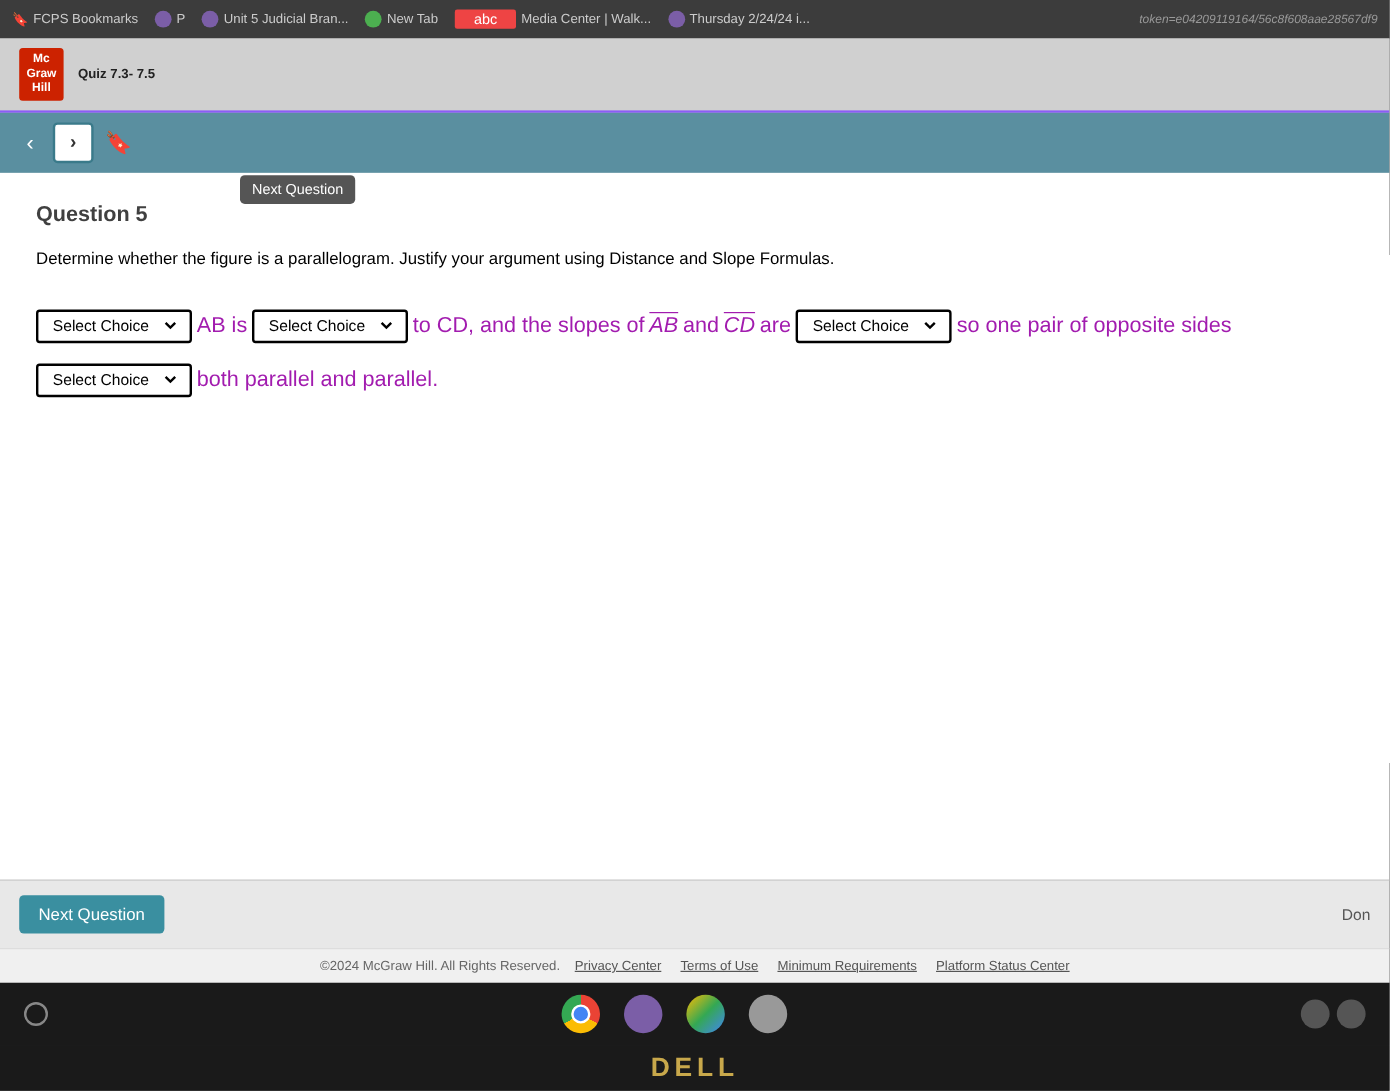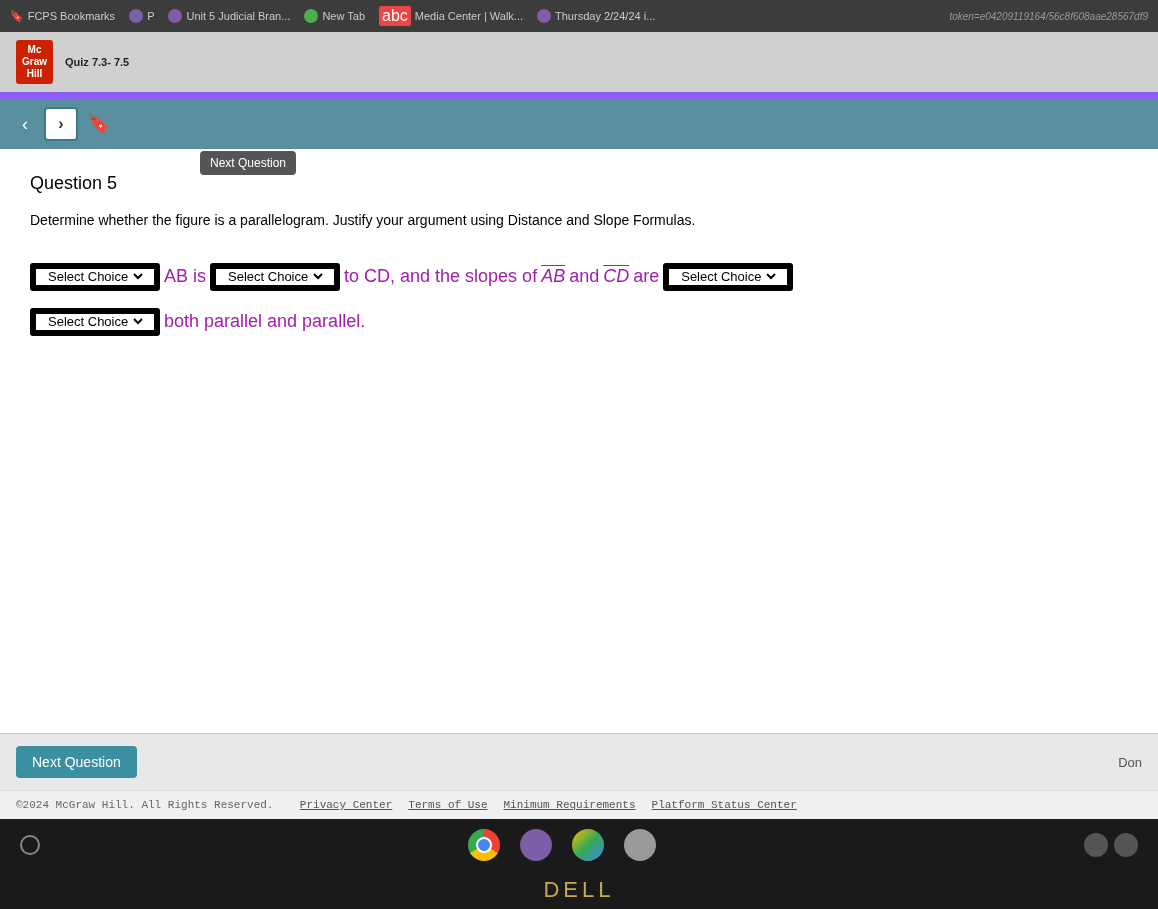--- a/index.html
+++ b/index.html
@@ -58,21 +58,21 @@
       overflow: hidden;
     }
 
     
     .app-header {
       background: #d0d0d0;
       padding: 8px 16px;
       display: flex;
       align-items: center;
       gap: 12px;
-      border-bottom: 7px solid #8b5cf6;
+      border-bottom: 2px solid #8b5cf6;
     }
     .mcgraw-logo {
       background: #cc2200;
       color: white;
       font-size: 10px;
       font-weight: bold;
       padding: 4px 6px;
       border-radius: 3px;
       line-height: 1.2;
       text-align: center;
@@ -150,23 +150,23 @@
     }
 
     
     .question-area {
       flex: 1;
       background: white;
       padding: 24px 30px;
       overflow-y: auto;
     }
     .question-heading {
-      color: #000000;
+      color: #404040;
       font-size: 18px;
-      font-weight: normal;
+      font-weight: bold;
       margin-bottom: 16px;
     }
     .question-text {
       font-size: 14px;
       color: #000000;
       margin-bottom: 24px;
       line-height: 1.5;
     }
 
     
@@ -176,21 +176,21 @@
       line-height: 2.4;
     }
     .answer-line {
       display: flex;
       align-items: center;
       flex-wrap: wrap;
       gap: 4px;
       margin-bottom: 2px;
     }
     .select-dropdown {
-      border: 6px solid #000000;
+      border: 2px solid #000000;
       border-radius: 3px;
       padding: 3px 8px;
       font-size: 13px;
       background: white;
       cursor: pointer;
       display: inline-flex;
       align-items: center;
       gap: 4px;
       min-width: 130px;
       height: 28px;
@@ -235,24 +235,24 @@
       font-size: 13px;
       cursor: pointer;
       text-decoration: none;
       text-align: right;
     }
 
     
     .footer {
       background: #f0f0f0;
       padding: 8px 16px;
+      text-align: center;
       font-size: 11px;
       color: #666;
       border-top: 1px solid #ddd;
-      font-family: Liberation Mono, monospace;
     }
     .footer-links {
       display: inline-flex;
       gap: 16px;
     }
     .footer-link {
       color: #555;
       text-decoration: underline;
       cursor: pointer;
       font-size: 11px;
@@ -293,21 +293,21 @@
     .violet-icon { background: #7b5ea7; }
     .google-drive-icon { background: linear-gradient(135deg, #fbbc04 0%, #34a853 50%, #4285f4 100%); }
     .gray-icon { background: #888; }
 
     .dell-branding {
       background: #1a1a1a;
       text-align: center;
       padding: 6px;
       color: #c8a84b;
       font-size: 22px;
-      font-weight: normal;
+      font-weight: bold;
       letter-spacing: 4px;
     }
 
     .taskbar-left {
       margin-right: auto;
     }
     .taskbar-right {
       margin-left: auto;
       display: flex;
       gap: 6px;
@@ -334,21 +334,21 @@
   </span>
   <span class="browser-tab">
     <span class="browser-tab-icon tab-purple"></span>
     <span>Unit 5 Judicial Bran...</span>
   </span>
   <span class="browser-tab">
     <span class="browser-tab-icon tab-green"></span>
     <span>New Tab</span>
   </span>
   <span class="browser-tab">
-    <span style="font-size:16px;background:#e44;color:white;padding:1px 3px;border-radius:2px;">abc</span>
+    <span style="font-size:12px;background:#e44;color:white;padding:1px 16px;border-radius:2px;">abc</span>
     <span>Media Center | Walk...</span>
   </span>
   <span class="browser-tab">
     <span class="browser-tab-icon tab-purple"></span>
     <span>Thursday 2/24/24 i...</span>
   </span>
   <span class="url-hint">token=e04209119164/56c8f608aae28567df9</span>
 </div>
 
 <div class="main-content">
@@ -402,20 +402,21 @@
         <span class="inline-text">are</span>
         <div class="select-dropdown">
           <select>
             <option>Select Choice</option>
             <option>equal</option>
             <option>parallel</option>
             <option>perpendicular</option>
             <option>congruent</option>
           </select>
         </div>
+        <span class="inline-text">so one pair of opposite sides</span>
       </div>
 
       <div class="answer-line">
         <div class="select-dropdown">
           <select>
             <option>Select Choice</option>
             <option>is</option>
             <option>are</option>
             <option>was</option>
           </select>

